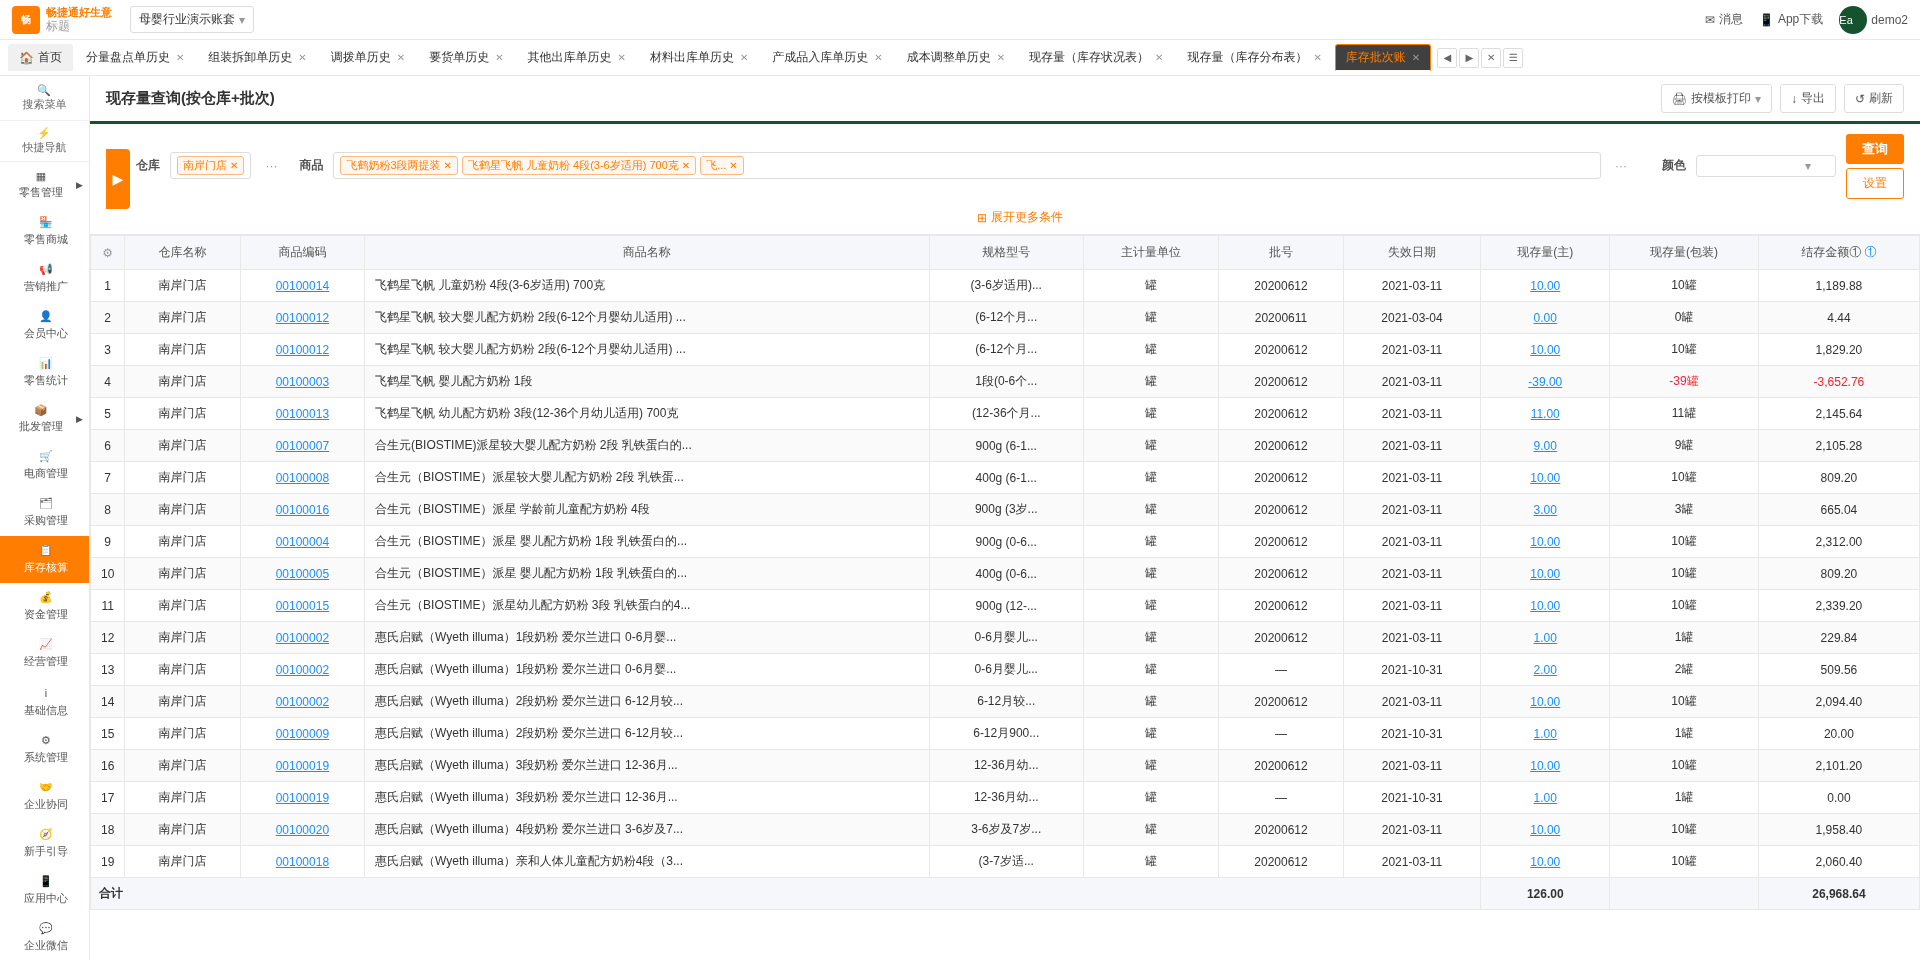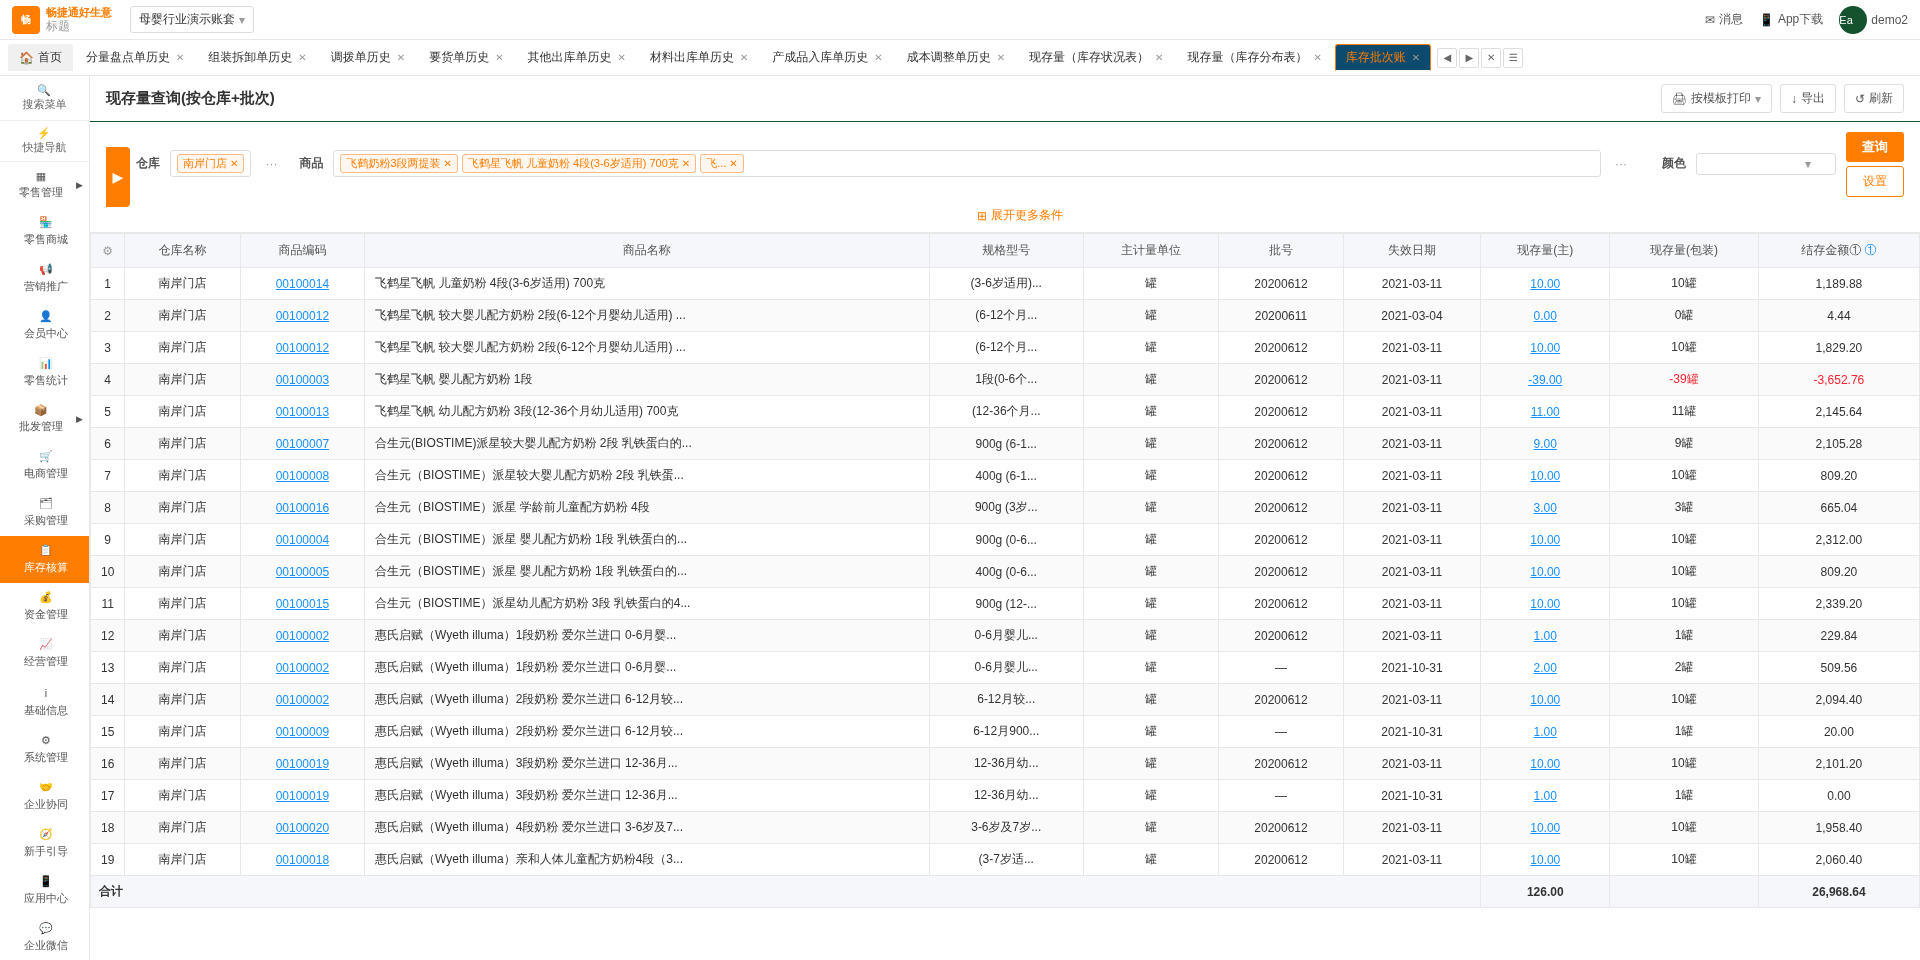--- a/index.html
+++ b/index.html
@@ -11,42 +11,42 @@
     .logo-area { display: flex; align-items: center; gap: 6px; }
     .logo-icon { width: 28px; height: 28px; background: #ff7d00; border-radius: 4px; display: flex; align-items: center; justify-content: center; color: white; font-size: 10px; font-weight: bold; }
     .dropdown-select { display: flex; align-items: center; gap: 4px; padding: 4px 8px; border: 1px solid #ddd; border-radius: 3px; cursor: pointer; font-size: 12px; color: #333; background: white; margin-left: 10px; }
     .top-bar-right { display: flex; align-items: center; gap: 16px; font-size: 12px; color: #555; }
     .top-right-item { display: flex; align-items: center; gap: 4px; cursor: pointer; }
     .avatar { width: 28px; height: 28px; border-radius: 50%; background: #14532d; display: flex; align-items: center; justify-content: flex-start; color: white; font-size: 11px; }
 
     
     .tab-bar { height: 36px; background: #fff; display: flex; align-items: center; padding: 0 8px; border-bottom: 1px solid #e8e8e8; overflow: hidden; gap: 2px; }
     .tab-item { display: flex; align-items: center; gap: 4px; padding: 4px 10px; border-radius: 3px 3px 0 0; font-size: 12px; cursor: pointer; white-space: nowrap; border: 1px solid transparent; }
-    .tab-item.active { background: #0c4a6e; border-color: #ff7d00; color: #ff7d00; border-bottom: 1px solid #fff7f0; }
+    .tab-item.active { background: #404040; border-color: #ff7d00; color: #ff7d00; border-bottom: 1px solid #fff7f0; }
     .tab-item.home { color: #333; background: #f0f0f0; }
     .tab-close { font-size: 10px; color: #999; cursor: pointer; margin-left: 2px; }
     .tab-nav-btn { width: 20px; height: 20px; display: flex; align-items: center; justify-content: center; cursor: pointer; color: #666; border: 1px solid #ddd; border-radius: 2px; font-size: 10px; }
 
     
     .main-layout { display: flex; height: calc(960px - 76px); }
 
     
     .sidebar { width: 90px; background: #fff; display: flex; flex-direction: column; border-right: 1px solid #e8e8e8; overflow-y: auto; }
     .sidebar-search { padding: 8px; border-bottom: 1px solid #f0f0f0; font-size: 11px; color: #666; text-align: center; cursor: pointer; }
     .sidebar-nav { padding: 6px; border-bottom: 1px solid #f0f0f0; font-size: 11px; color: #666; text-align: center; cursor: pointer; }
     .sidebar-item { display: flex; flex-direction: column; align-items: center; justify-content: center; padding: 8px 4px; cursor: pointer; font-size: 11px; color: #555; border-left: 3px solid transparent; gap: 3px; }
     .sidebar-item.active { background: #ff7d00; color: white; border-left-color: #ff7d00; }
     .sidebar-item.has-arrow { display: flex; flex-direction: row; justify-content: space-between; align-items: center; padding: 8px 6px; }
     .sidebar-item.has-arrow .label-area { display: flex; flex-direction: column; align-items: center; gap: 2px; flex: 1; }
 
     
     .content-area { flex: 1; display: flex; flex-direction: column; overflow: hidden; }
 
     
-    .page-header { background: #fff; padding: 8px 16px; border-bottom: 1px solid #14532d; display: flex; align-items: center; justify-content: space-between; }
+    .page-header { background: #fff; padding: 8px 16px; border-bottom: 3px solid #14532d; display: flex; align-items: center; justify-content: space-between; }
     .page-title { font-size: 15px; font-weight: bold; color: #333; }
     .header-actions { display: flex; gap: 8px; align-items: center; }
     .btn-print { display: flex; align-items: center; gap: 4px; padding: 5px 10px; border: 1px solid #ddd; border-radius: 3px; cursor: pointer; font-size: 12px; background: white; color: #555; }
     .btn-export { display: flex; align-items: center; gap: 4px; padding: 5px 10px; border: 1px solid #ddd; border-radius: 3px; cursor: pointer; font-size: 12px; background: white; color: #555; }
     .btn-refresh { display: flex; align-items: center; gap: 4px; padding: 5px 10px; border: 1px solid #ddd; border-radius: 3px; cursor: pointer; font-size: 12px; background: white; color: #555; }
     .filter-row { display: flex; align-items: center; gap: 10px; flex-wrap: nowrap; }
     .filter-label { font-size: 12px; color: #555; white-space: nowrap; font-weight: bold; }
     .filter-tag-group { display: flex; align-items: center; gap: 4px; flex-wrap: wrap; border: 1px solid #ddd; border-radius: 3px; padding: 3px 6px; min-width: 80px; background: white; }
     .filter-tag { display: flex; align-items: center; gap: 3px; background: #fff7f0; border: 1px solid #ffb980; border-radius: 3px; padding: 1px 5px; font-size: 11px; color: #ff7d00; }
     .filter-tag .remove { cursor: pointer; color: #ff7d00; font-size: 10px; }

